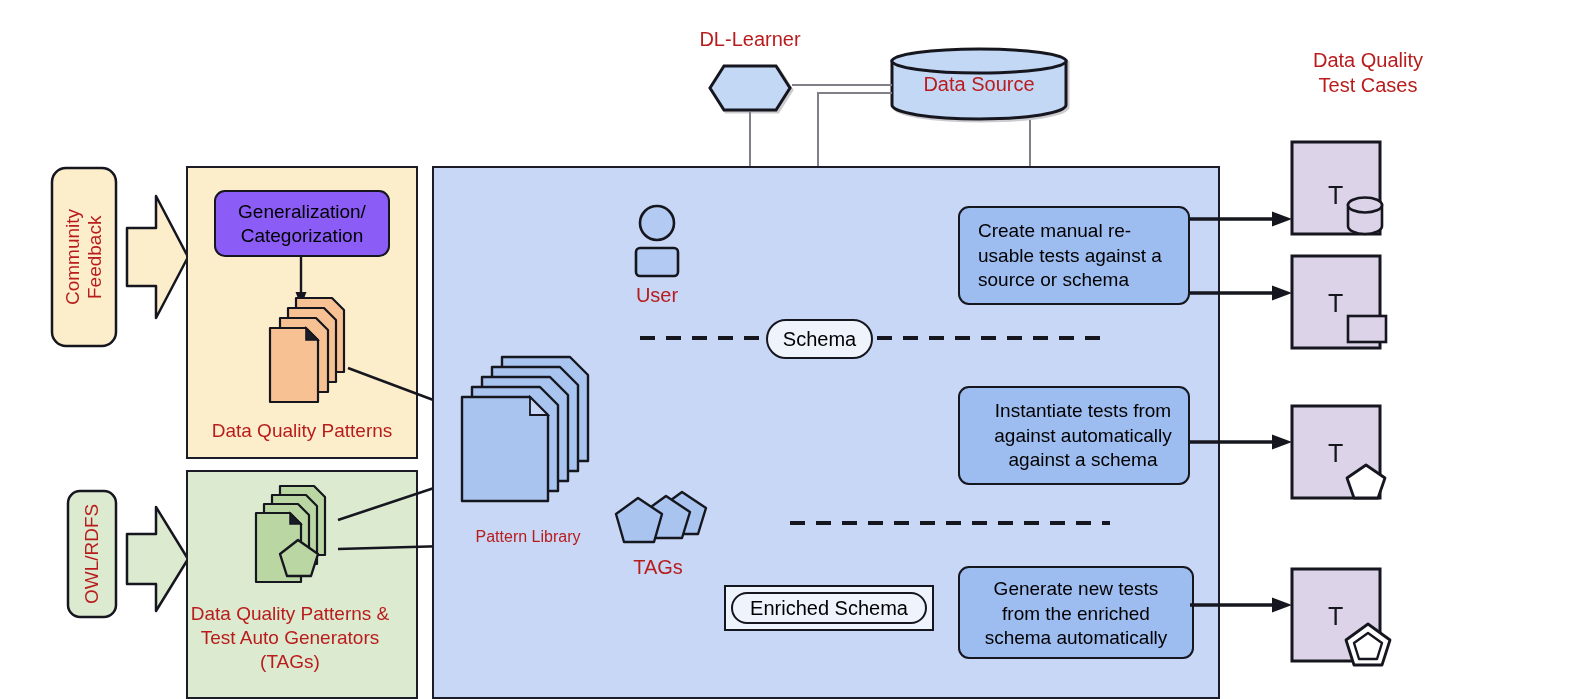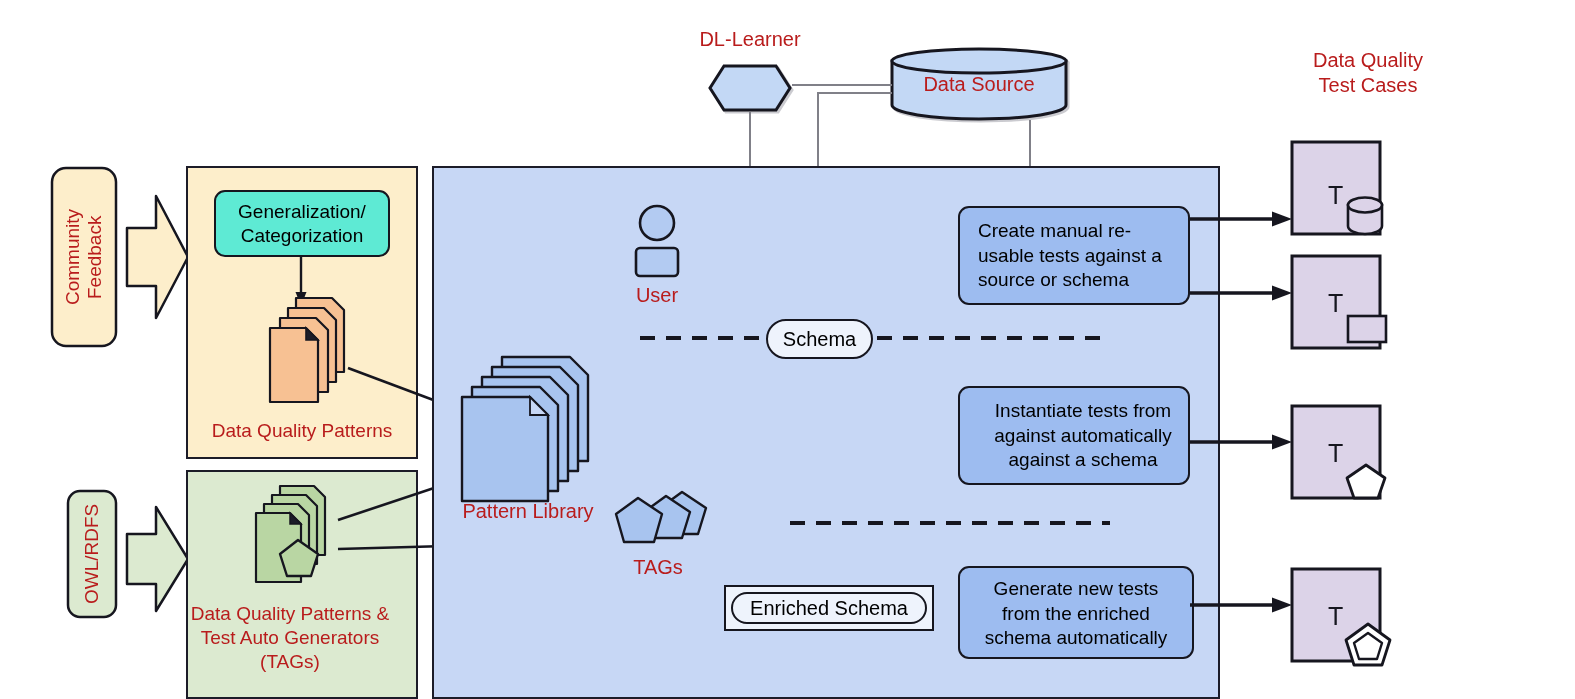--- a/index.html
+++ b/index.html
@@ -39,21 +39,21 @@
     </svg>
     <div class="lbl vert" style="left:0;top:0;width:52px;height:130px;display:flex;align-items:center;justify-content:center;font-size:19px;">OWL/RDFS</div>
   </div>
 
   <svg class="abs" style="left:126px;top:498px;" width="64" height="122" viewBox="0 0 64 122">
     <path d="M1,36 L30,36 L30,9 L62,61 L30,113 L30,86 L1,86 Z" fill="#dcead0" stroke="#16161f" stroke-width="2.5" stroke-linejoin="round"></path>
   </svg>
 
   <div class="abs panel" style="left:186px;top:166px;width:232px;height:293px;background:#fdeecb;"></div>
 
-  <div class="abs rrect ctr" style="left:214px;top:190px;width:176px;height:67px;background:#5eead4;font-size:19px;line-height:1.22;">
+  <div class="abs rrect ctr" style="left:214px;top:190px;width:176px;height:67px;background:#8b5cf6;font-size:19px;line-height:1.22;">
     <span>
       <span>Generalization/</span><br>
       <span>Categorization</span>
     </span>
   </div>
 
   <svg class="abs" style="left:290px;top:256px;" width="24" height="53" viewBox="0 0 24 53">
     <path d="M11,0 L11,38" stroke="#16161f" stroke-width="2.4" fill="none"></path>
     <path d="M11,50 L5.5,36 L16.5,36 Z" fill="#16161f"></path>
   </svg>
@@ -143,21 +143,21 @@
   <svg class="abs" style="left:460px;top:355px;" width="130" height="145" viewBox="0 0 130 145">
     <g stroke="#16161f" stroke-width="2.4" fill="#a8c4ef" stroke-linejoin="round">
       <path d="M42,2 h68 l18,18 v86 h-86 z"></path>
       <path d="M32,12 h68 l18,18 v86 h-86 z"></path>
       <path d="M22,22 h68 l18,18 v86 h-86 z"></path>
       <path d="M12,32 h68 l18,18 v86 h-86 z"></path>
       <path d="M2,42 h68 l18,18 v86 h-86 z"></path>
     </g>
     <path d="M70,42 l18,18 h-18 z" fill="#c7d7f5" stroke="#16161f" stroke-width="1.8"></path>
   </svg>
-  <div class="lbl" style="left:440px;top:500px;width:176px;font-size:20px;">Pattern Library</div>
+  <div class="lbl" style="left:440px;top:528px;width:176px;font-size:16px;">Pattern Library</div>
 
   <svg class="abs" style="left:612px;top:490px;" width="98" height="56" viewBox="0 0 98 56">
     <g stroke="#16161f" stroke-width="2.4" fill="#a8c4ef" stroke-linejoin="round">
       <path d="M70,2 L94,18 L86,44 L56,44 L48,18 Z"></path>
       <path d="M54,6 L78,22 L70,48 L40,48 L32,22 Z"></path>
       <path d="M26,8 L50,24 L42,52 L12,52 L4,24 Z"></path>
     </g>
   </svg>
   <div class="lbl" style="left:598px;top:556px;width:120px;font-size:20px;">TAGs</div>
 

